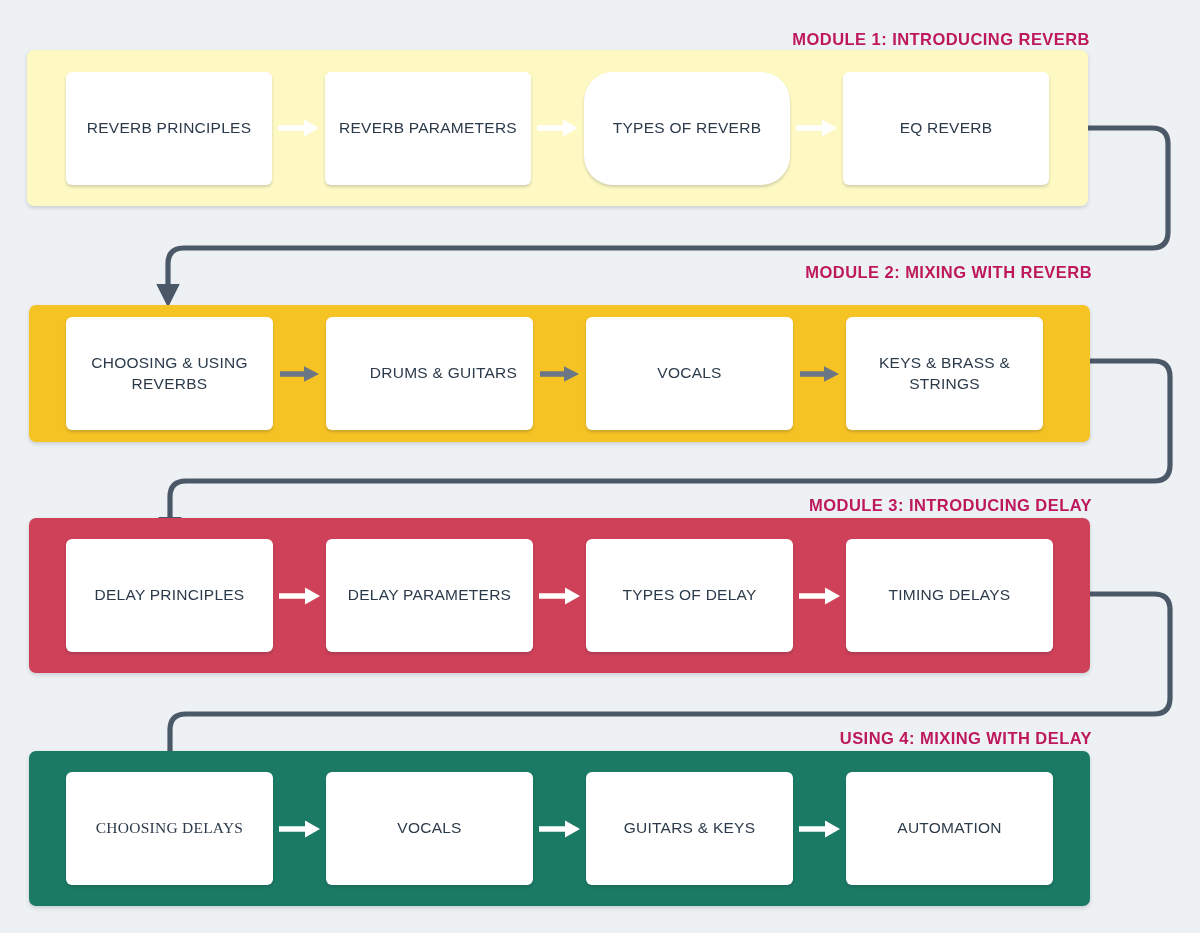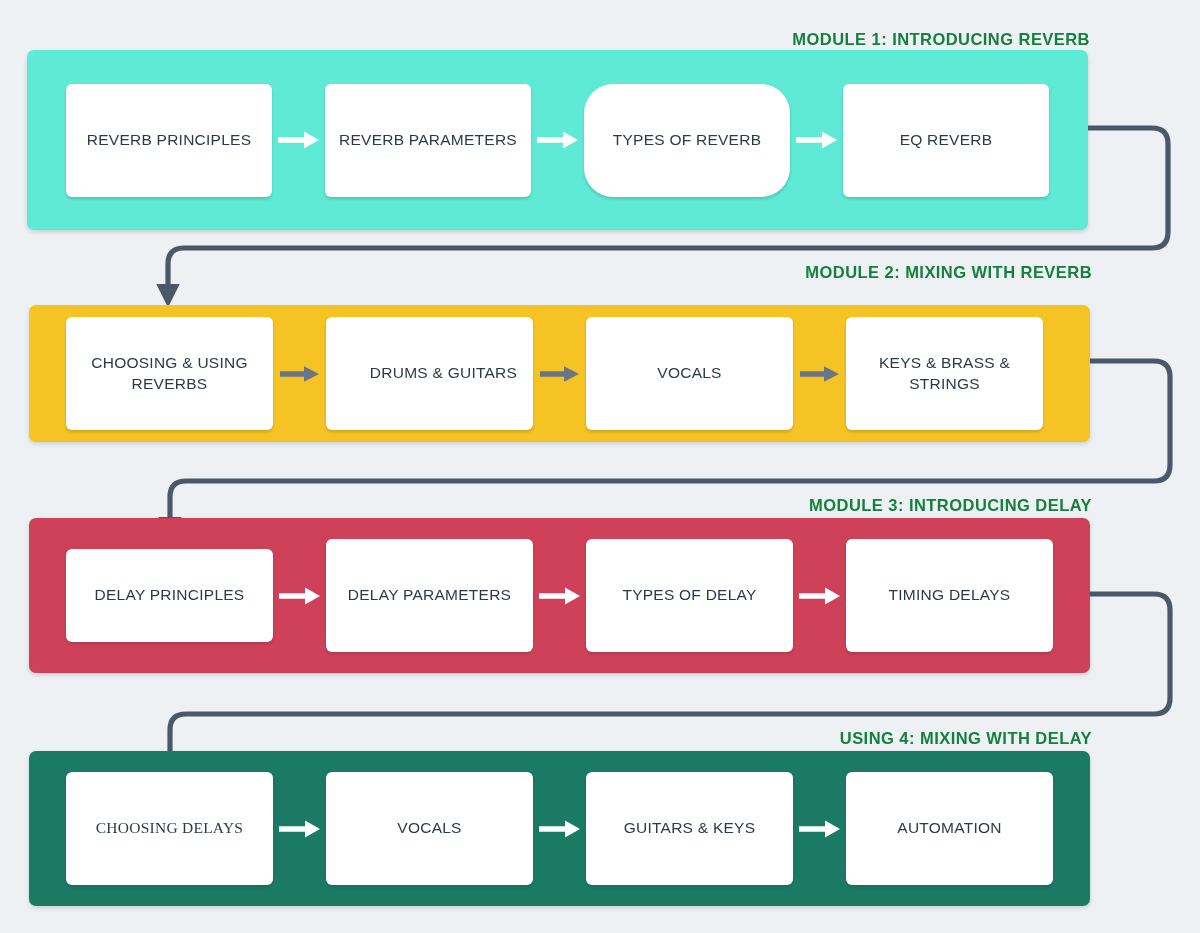--- a/index.html
+++ b/index.html
@@ -30,21 +30,21 @@
     pointer-events: none;
     z-index: 1;
   }
 
   
   .module-title {
     position: absolute;
     font-size: 16.5px;
     font-weight: bold;
     letter-spacing: 0.45px;
-    color: #15803d;
+    color: #be185d;
     white-space: nowrap;
     text-align: right;
     z-index: 4;
   }
 
   
   .band {
     position: absolute;
     border-radius: 7px;
     box-shadow: 0 2px 4px rgba(40,55,70,0.18);
@@ -108,21 +108,21 @@
 
     <path d="M 1090 361 H 1154 Q 1170 361 1170 377 V 465 Q 1170 481 1154 481
              H 186 Q 170 481 170 497 V 529" fill="none" stroke="#4a5868" stroke-width="5.2" stroke-linecap="round" marker-end="url(#cArrow)"></path>
 
     <path d="M 1090 594 H 1154 Q 1170 594 1170 610 V 698 Q 1170 714 1154 714
              H 186 Q 170 714 170 730 V 766" fill="none" stroke="#4a5868" stroke-width="5.2" stroke-linecap="round" marker-end="url(#cArrow)"></path>
   </svg>
 
   <div class="module-title" style="right:110px; top:30px;">MODULE 1: INTRODUCING REVERB</div>
 
-  <div class="band" style="left:27px; top:50px; width:1061px; height:180px; background:#5eead4;">
+  <div class="band" style="left:27px; top:50px; width:1061px; height:156px; background:#fef9c3;">
     <div class="band-inner">
       <div class="spacer" style="width:39px;"></div>
 
       <div class="node" style="width:206px; height:113px;">
         <span>REVERB PRINCIPLES</span>
       </div>
 
       <div class="arrow" style="width:53px;">
         <svg width="42" height="20" viewBox="0 0 42 20">
           <path d="M0 7.2 H26 V1.4 L41 10 L26 18.6 V12.8 H0 Z" fill="#ffffff"></path>
@@ -196,21 +196,21 @@
       </div>
     </div>
   </div>
 
   <div class="module-title" style="right:108px; top:496px;">MODULE 3: INTRODUCING DELAY</div>
 
   <div class="band" style="left:29px; top:518px; width:1061px; height:155px; background:#ce4158;">
     <div class="band-inner">
       <div class="spacer" style="width:37px;"></div>
 
-      <div class="node" style="width:207px; height:93px;">
+      <div class="node" style="width:207px; height:113px;">
         <span>DELAY PRINCIPLES</span>
       </div>
 
       <div class="arrow" style="width:53px;">
         <svg width="42" height="20" viewBox="0 0 42 20">
           <path d="M0 7.2 H26 V1.4 L41 10 L26 18.6 V12.8 H0 Z" fill="#ffffff"></path>
         </svg>
       </div>
 
       <div class="node" style="width:207px; height:113px;">

